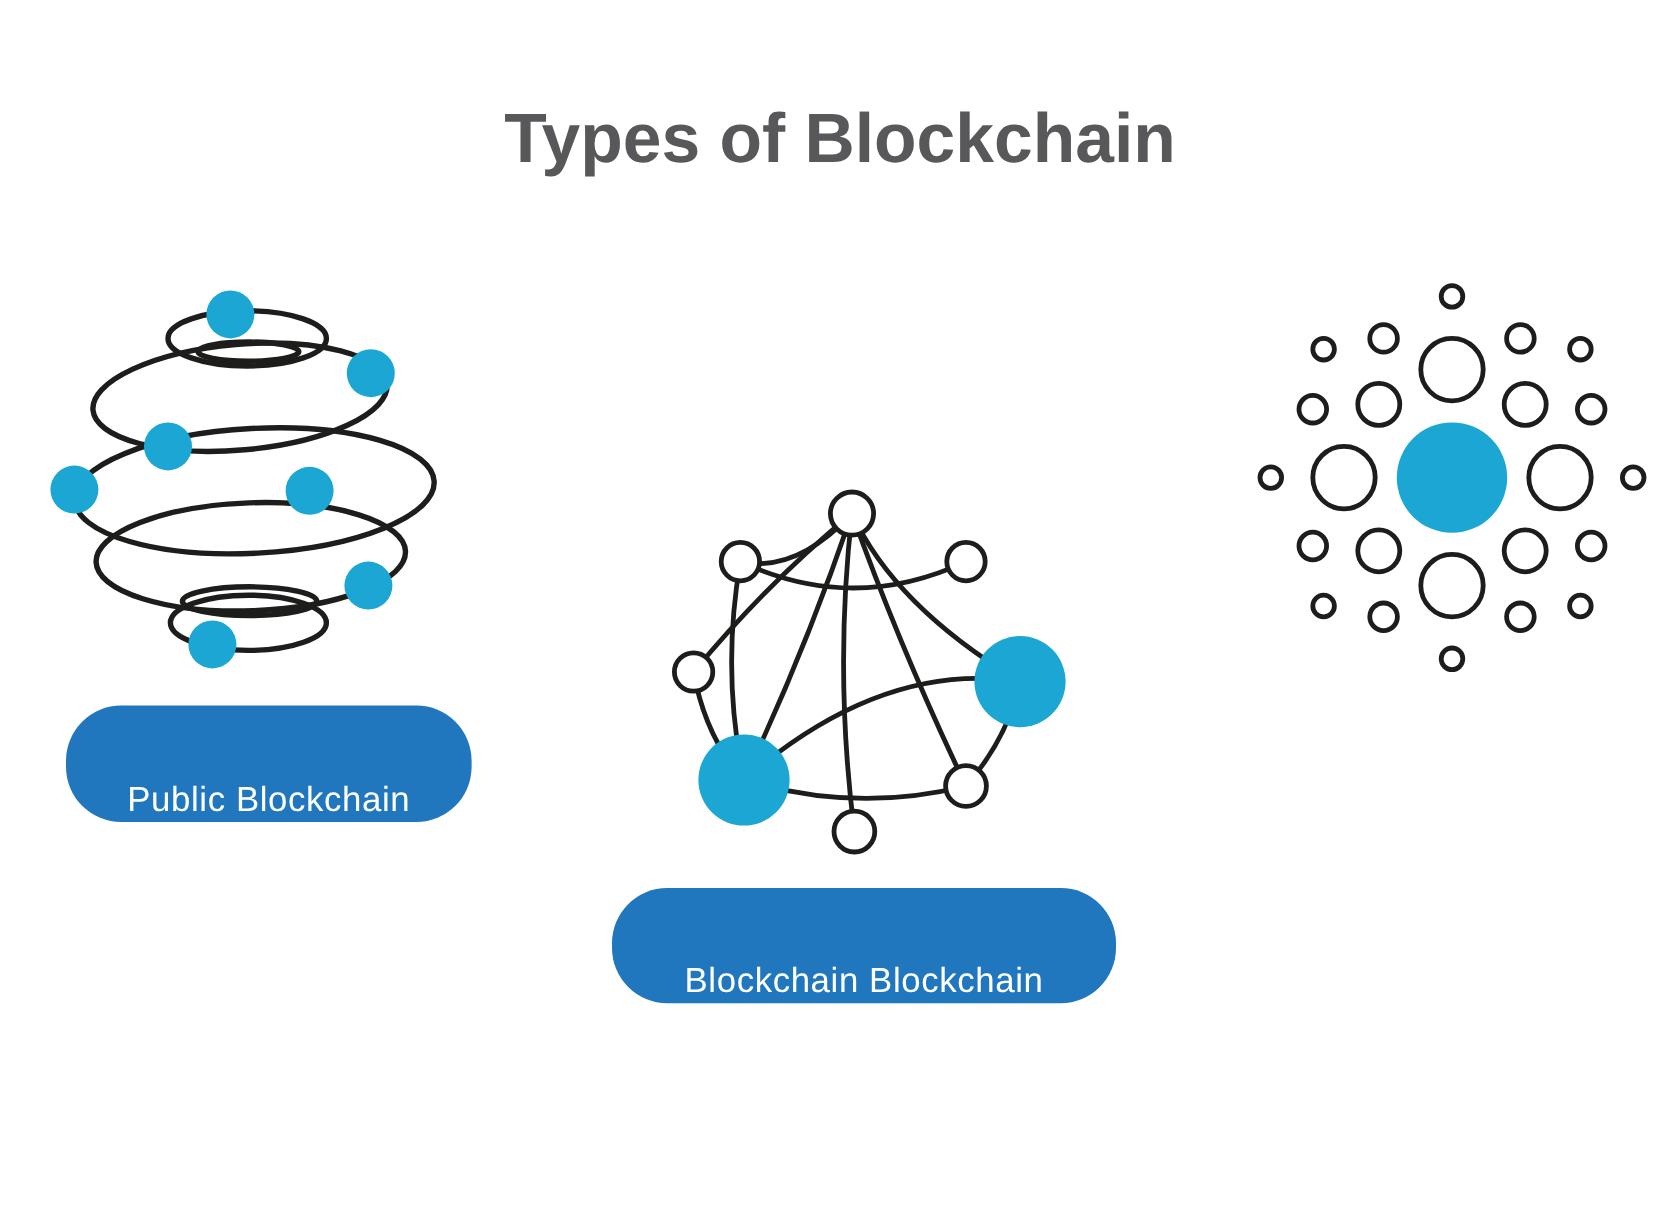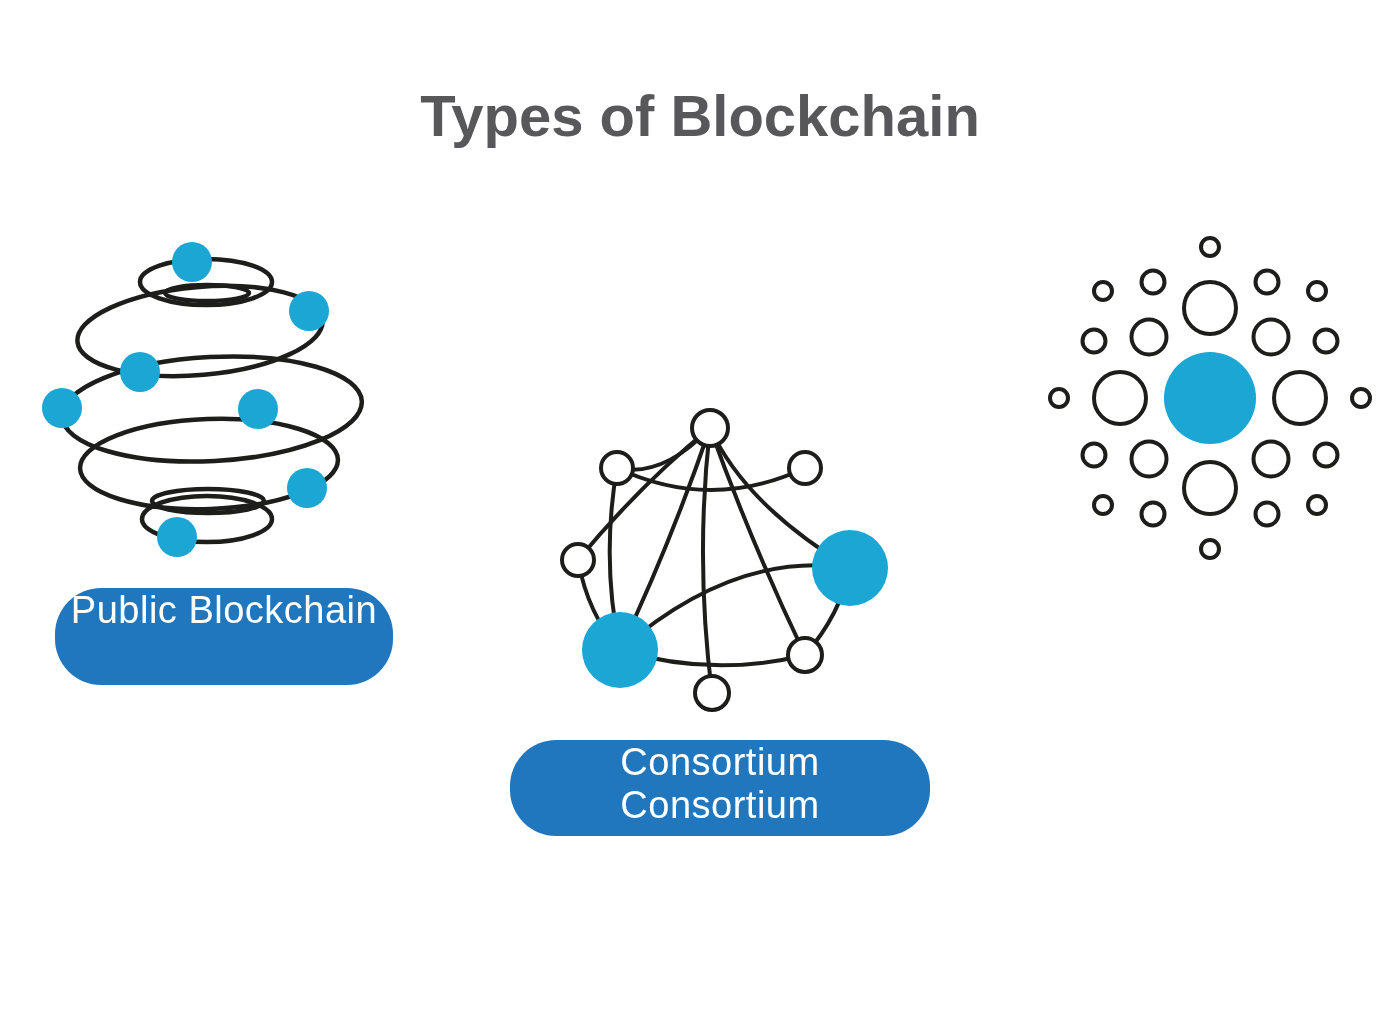--- a/index.html
+++ b/index.html
@@ -27,23 +27,23 @@
   #icon-public      { left: 38px;   top: 228px; width: 340px; height: 340px; }
   #icon-consortium  { left: 555px;  top: 400px; width: 340px; height: 315px; }
   #icon-private     { left: 1040px; top: 228px; width: 340px; height: 340px; }
 
   .pill {
     position: absolute;
     background: var(--button-blue, #2177bd);
     border-radius: 46px;
     color: #ffffff;
     display: flex;
-    align-items: flex-start;
+    align-items: flex-end;
     justify-content: center;
-    font-size: 38px;
+    font-size: 29px;
     font-weight: 500;
     letter-spacing: 0.5px;
     cursor: default;
     border: none;
   }
   #pill-public     { left: 55px;   top: 588px; width: 338px; height: 97px; }
   #pill-consortium { left: 510px;  top: 740px; width: 420px; height: 96px; }
   #pill-private    { left: 1035px; top: 585px; width: 340px; height: 97px; }
 
   
@@ -143,17 +143,17 @@
       <circle class="ring-circle" cx="231" cy="231" r="17.5"></circle>
     </g>
     <circle class="node-filled" cx="170" cy="170" r="46"></circle>
   </svg>
 
   <button id="pill-public" class="pill">
     <span>Public Blockchain</span>
   </button>
 
   <button id="pill-consortium" class="pill">
-    <span>Consortium Consortium</span>
+    <span>Blockchain Blockchain</span>
   </button>
 
 
 </div>
 
 </body></html>

